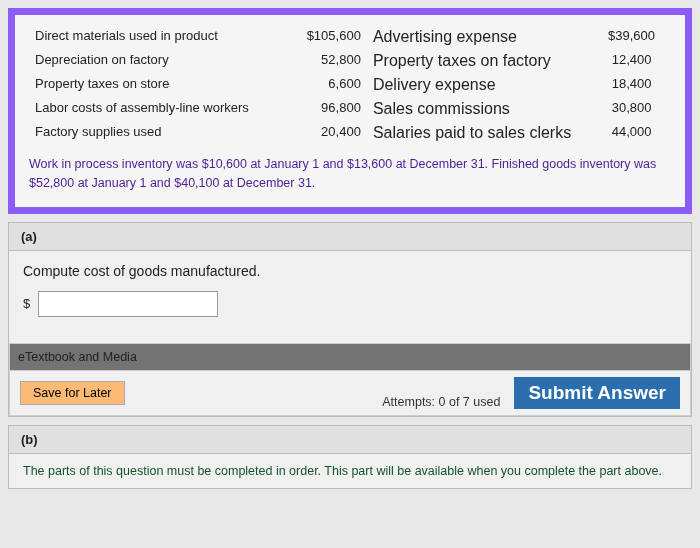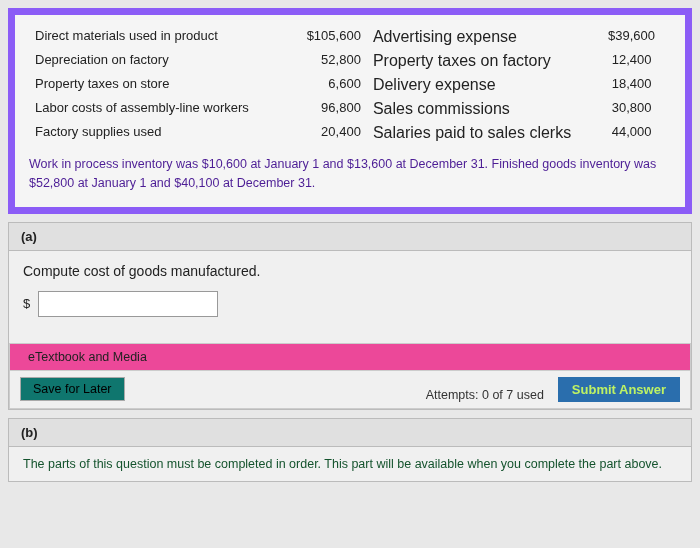--- a/index.html
+++ b/index.html
@@ -89,52 +89,52 @@
     }
     .answer-input {
       border: 1px solid #999;
       background: #fff;
       width: 180px;
       height: 26px;
       padding: 2px 6px;
       font-size: 13px;
     }
     .etextbook-bar {
-      background: #ec4899;
+      background: #737373;
       border: 1px solid #ccc;
-      padding: 6px 18px;
+      padding: 6px 8px;
       font-size: 12.5px;
       margin-bottom: 0;
     }
     .footer-bar {
       display: flex;
       align-items: center;
       justify-content: space-between;
       background: #f0f0f0;
       border: 1px solid #ccc;
       border-top: none;
       padding: 6px 10px;
     }
     .save-later-btn {
-      background: #0f766e;
+      background: #fdba74;
       border: 1px solid #aaa;
       padding: 4px 12px;
       font-size: 12.5px;
       cursor: pointer;
     }
     .attempts-text {
       font-size: 12.5px;
       color: #333;
     }
     .submit-btn {
       background: #2a6ead;
-      color: #bef264;
+      color: #ffffff;
       border: none;
       padding: 5px 14px;
-      font-size: 13px;
+      font-size: 19px;
       cursor: pointer;
       font-weight: bold;
       margin-left: 8px;
     }
     .part-b-section {
       background: #f0f0f0;
       border: 1px solid #bbb;
     }
     .part-b-header {
       background: #e0e0e0;

